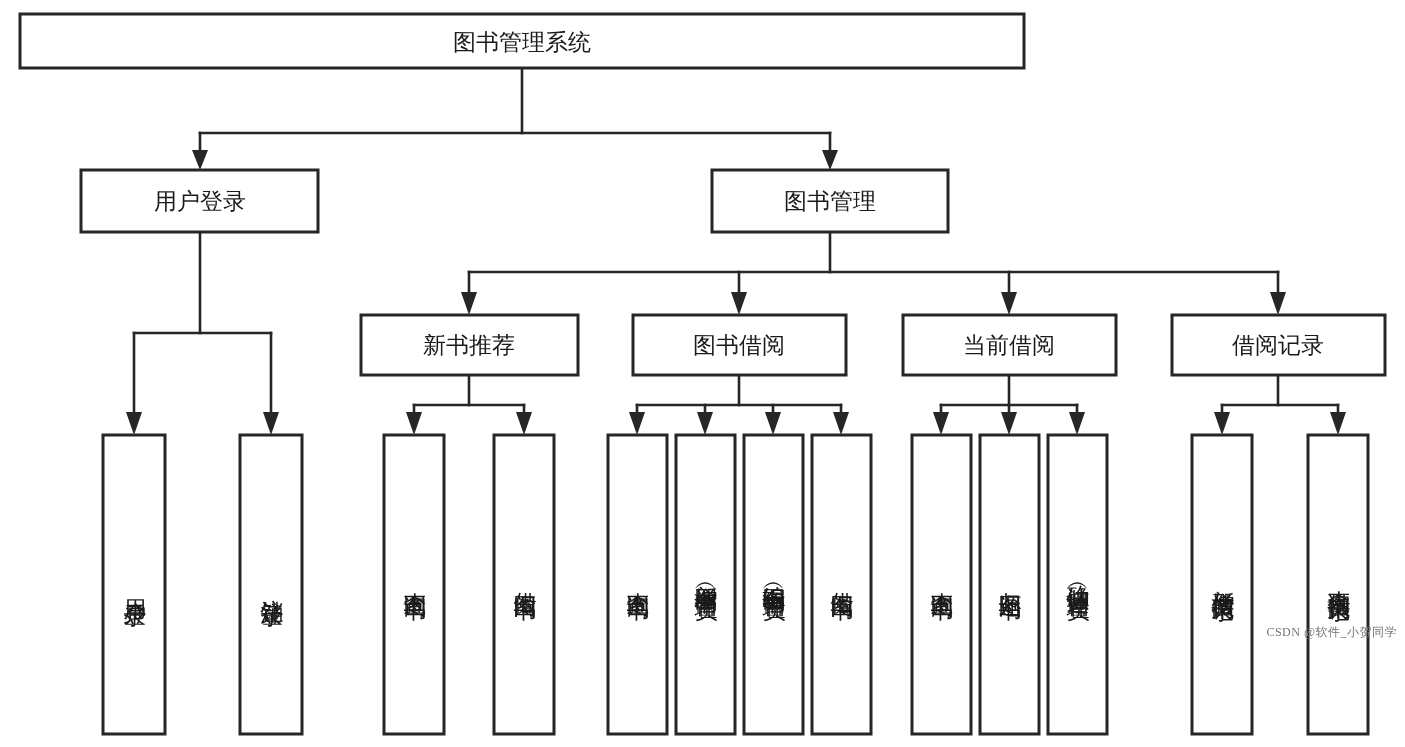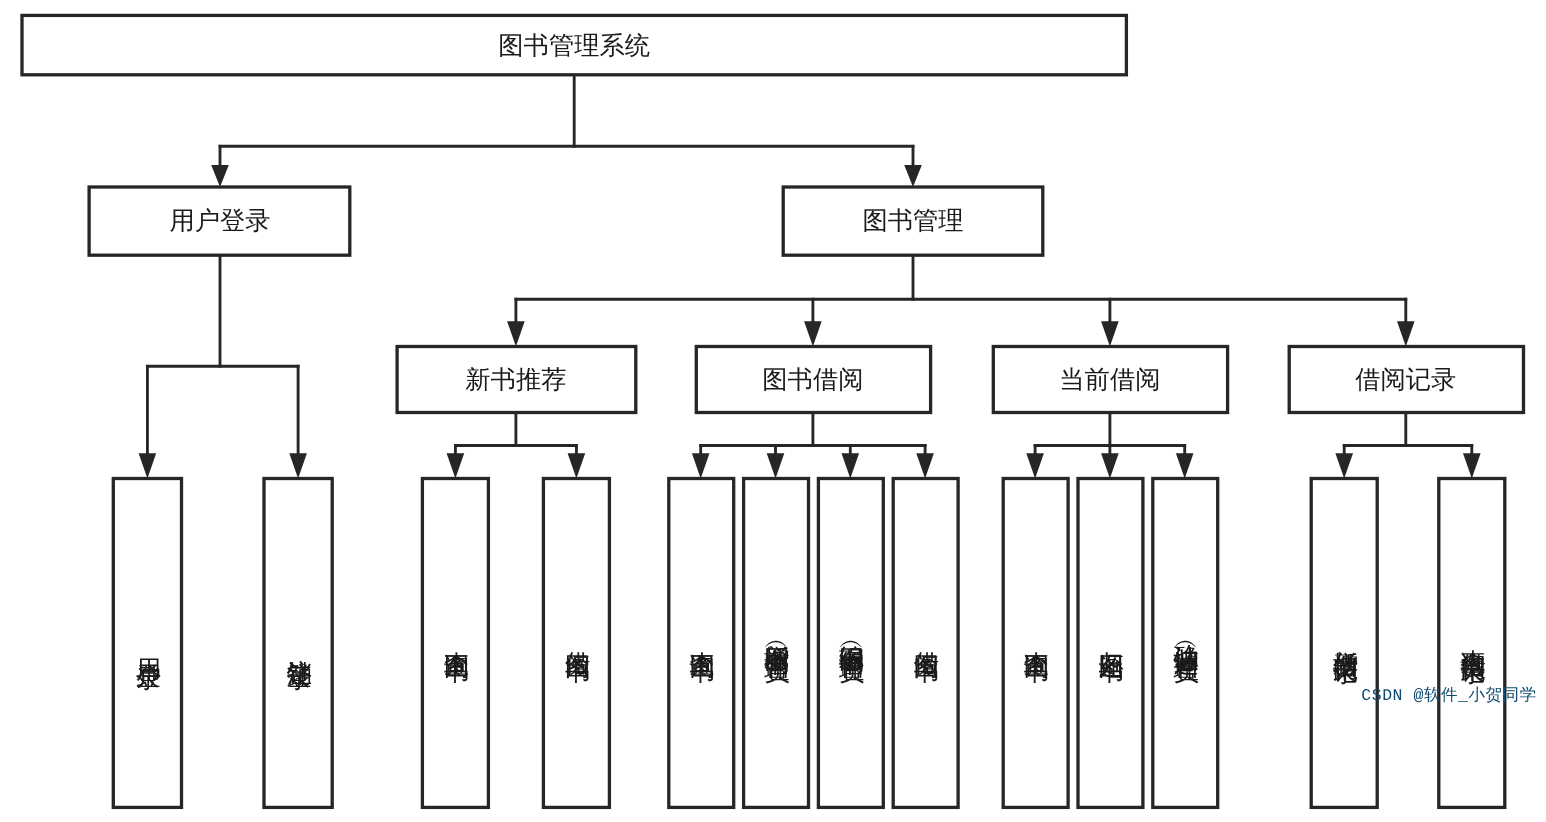--- a/index.html
+++ b/index.html
@@ -53,23 +53,23 @@
   .label-v {
     font-size: 23px;
     writing-mode: vertical-rl;
     glyph-orientation-vertical: 0;
     letter-spacing: 2px;
   }
   .watermark {
     position: absolute;
     right: 8px;
     bottom: 6px;
-    font-family: Liberation Mono, monospace;
-    font-size: 15px;
-    color: #0c4a6e;
+    font-family: Liberation Serif, serif;
+    font-size: 12px;
+    color: #737373;
     white-space: nowrap;
     letter-spacing: 0.5px;
   }
 </style>
 </head>
 <body>
 
 <div id="diagram-root">
 
   <svg class="flow" viewBox="0 0 1405 747" xmlns="http://www.w3.org/2000/svg">

